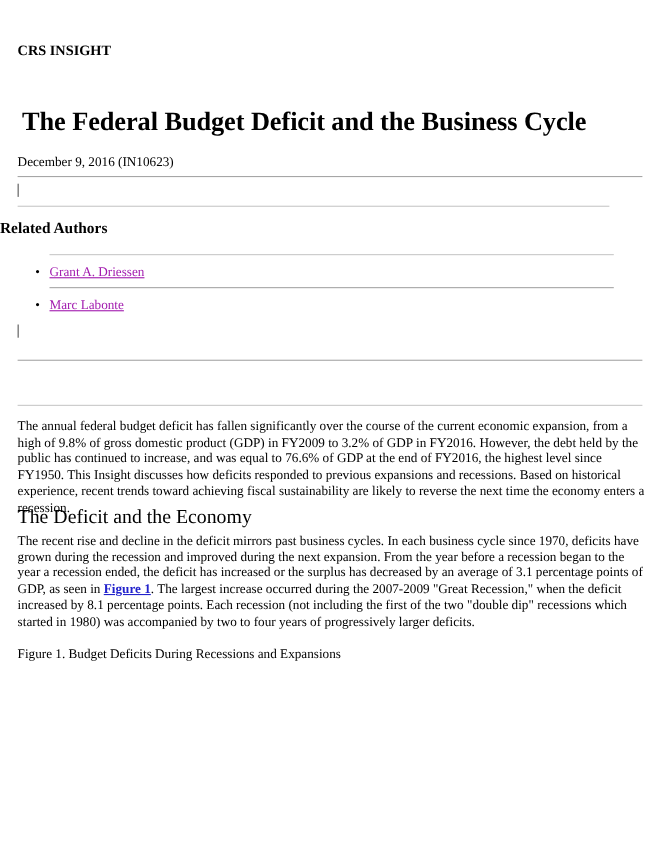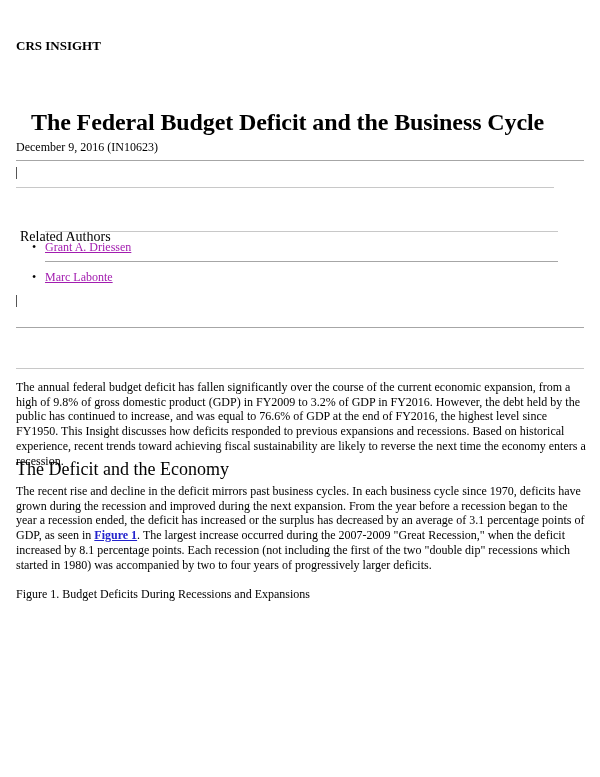--- a/index.html
+++ b/index.html
@@ -8,38 +8,38 @@
     font-family: "Liberation Serif", serif; color: #000;
     font-size: 12px;
   }
   .abs { position: absolute; }
   .kicker { left: 16px; top: 38px; font-size: 13px; font-weight: bold; }
   .title { left: 15px; top: 93px; font-size: 24px; font-weight: bold; letter-spacing: -0.1px; white-space: nowrap; }
   .date { left: 16px; top: 140px; font-size: 12px; }
   .hr { position: absolute; height: 0; border-top: 1px solid #c8c8c8; }
   .hr.dark { border-top-color: #a6a6a6; }
   .cursor { position: absolute; width: 1px; background: #555; }
-  .related { left: 20px; top: 201px; font-size: 14px; font-weight: normal; margin-top: 28px; }
+  .related { left: 0; top: 201px; font-size: 14px; font-weight: bold; }
   .author-item { position: absolute; left: 32px; font-size: 12px; }
   .author-item .bullet { display: inline-block; width: 13px; }
   a { color: #1a0dab; text-decoration: underline; }
   a.link { color: #a21caf; }
   .contact { left: 16px; top: 333px; font-size: 12px; line-height: 15px; white-space: nowrap; }
   .para { left: 16px; width: 572px; font-size: 12px; line-height: 14.7px; }
   .p1 { top: 380px; }
   .subhead { left: 16px; top: 459px; font-size: 18px; }
   .p2 { top: 484px; }
   .caption { left: 16px; top: 587px; font-size: 12px; }
   .fig-link { font-weight: bold; color: #2222cc; margin-top: 26px; }
 </style>
 </head>
 <body>
 
 <div class="abs kicker">CRS INSIGHT</div>
-<h1 class="abs title" style="margin:16px">The Federal Budget Deficit and the Business Cycle</h1>
+<h1 class="abs title" style="margin:5px">The Federal Budget Deficit and the Business Cycle</h1>
 <div class="abs date">December 9, 2016 (IN10623)</div>
 
 <div class="hr dark" style="left:16px; top:160px; width:568px;"></div>
 <div class="cursor" style="left:16px; top:167px; height:12px;"></div>
 <div class="hr" style="left:16px; top:187px; width:538px;"></div>
 
 <div class="abs related">Related Authors</div>
 
 <div class="hr" style="left:45px; top:231px; width:513px;"></div>
 <div class="author-item" style="top:240px;">

